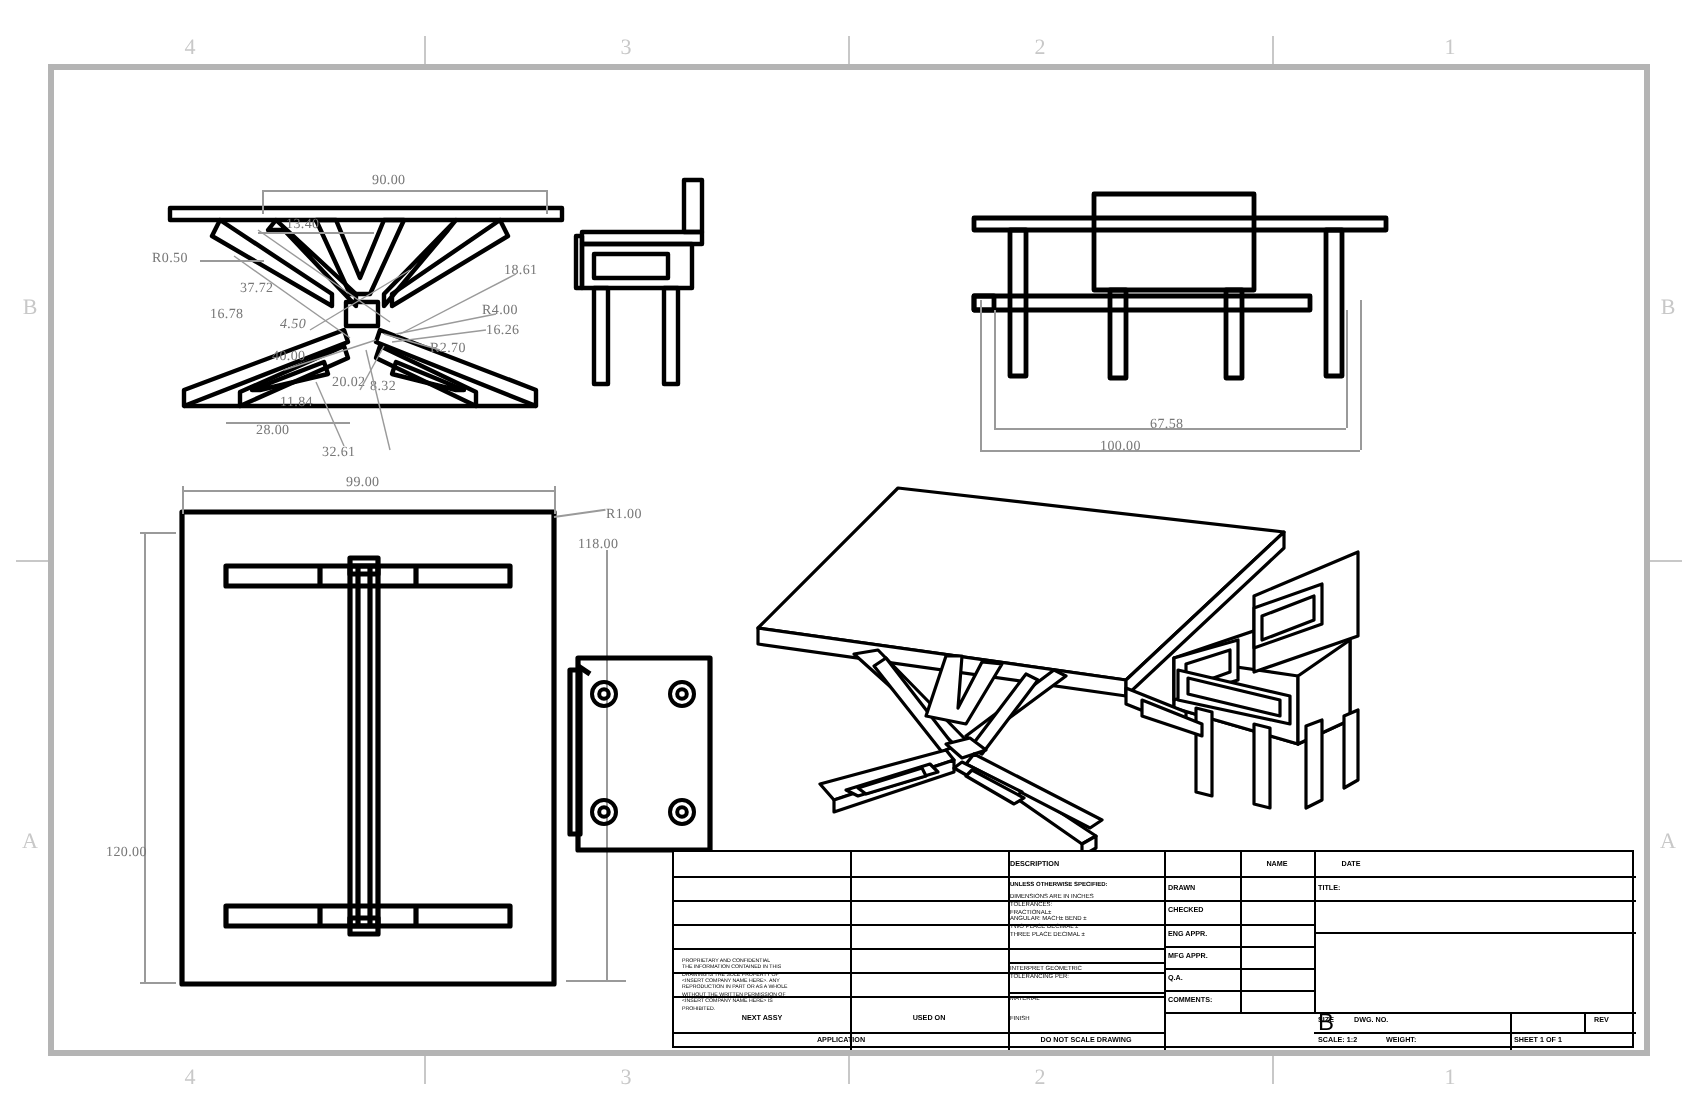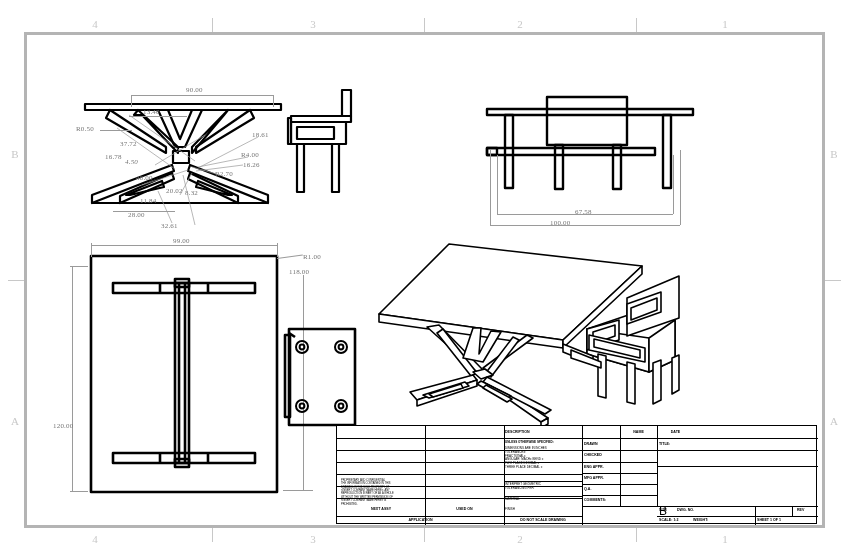--- a/index.html
+++ b/index.html
@@ -114,21 +114,21 @@
     <div class="dimtxt" style="left:186px;top:86px;">90.00</div>
 
     <div class="dim-ln" style="left:129px;top:116px;width:58px;height:1px;"></div>
     <div class="dimtxt" style="left:143px;top:108px;">13.40</div>
 
     <div class="dimtxt" style="left:76px;top:125px;">R0.50</div>
     <div class="dim-ln" style="left:100px;top:130px;width:32px;height:1px;"></div>
 
     <div class="dimtxt" style="left:120px;top:140px;">37.72</div>
     <div class="dimtxt" style="left:105px;top:153px;">16.78</div>
-    <div class="dimtxt" style="left:125px;top:158px;font-style:italic;">4.50</div>
+    <div class="dimtxt" style="left:140px;top:158px;font-style:italic;">4.50</div>
     <div class="dimtxt" style="left:252px;top:131px;">18.61</div>
     <div class="dimtxt" style="left:241px;top:151px;">R4.00</div>
     <div class="dimtxt" style="left:243px;top:161px;">16.26</div>
     <div class="dimtxt" style="left:215px;top:170px;">R2.70</div>
     <div class="dimtxt" style="left:136px;top:174px;">40.00</div>
     <div class="dimtxt" style="left:166px;top:187px;">20.02</div>
     <div class="dimtxt" style="left:140px;top:197px;">11.84</div>
     <div class="dimtxt" style="left:185px;top:189px;">8.32</div>
     <div class="dimtxt" style="left:128px;top:211px;">28.00</div>
     <div class="dim-ln" style="left:113px;top:211px;width:62px;height:1px;"></div>

